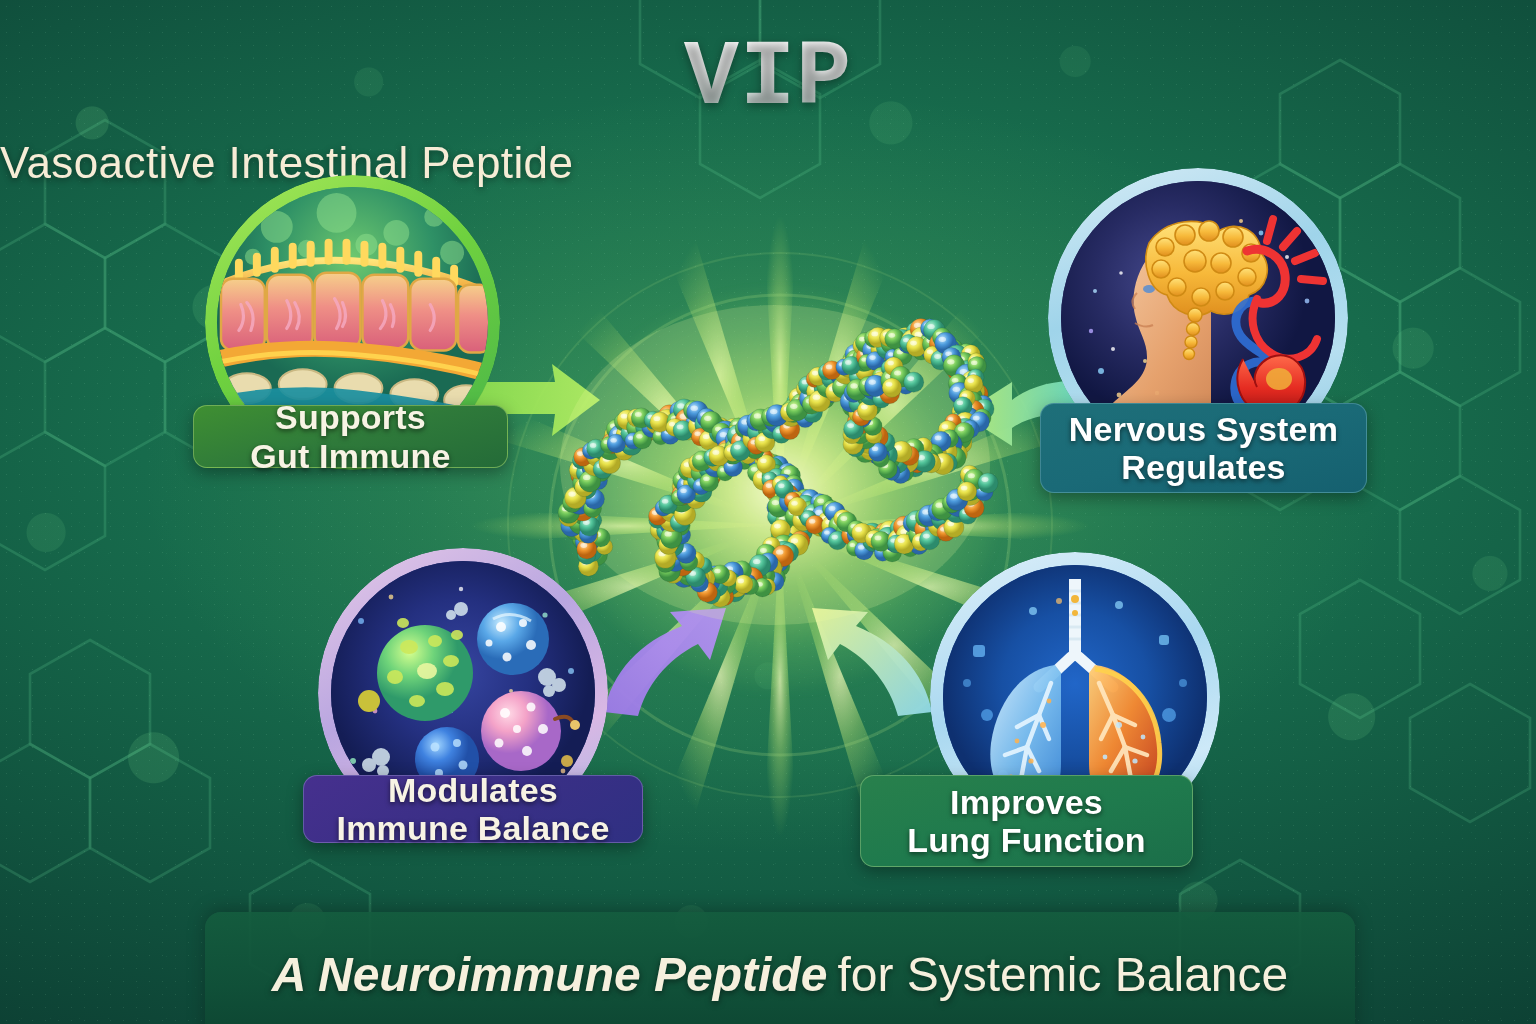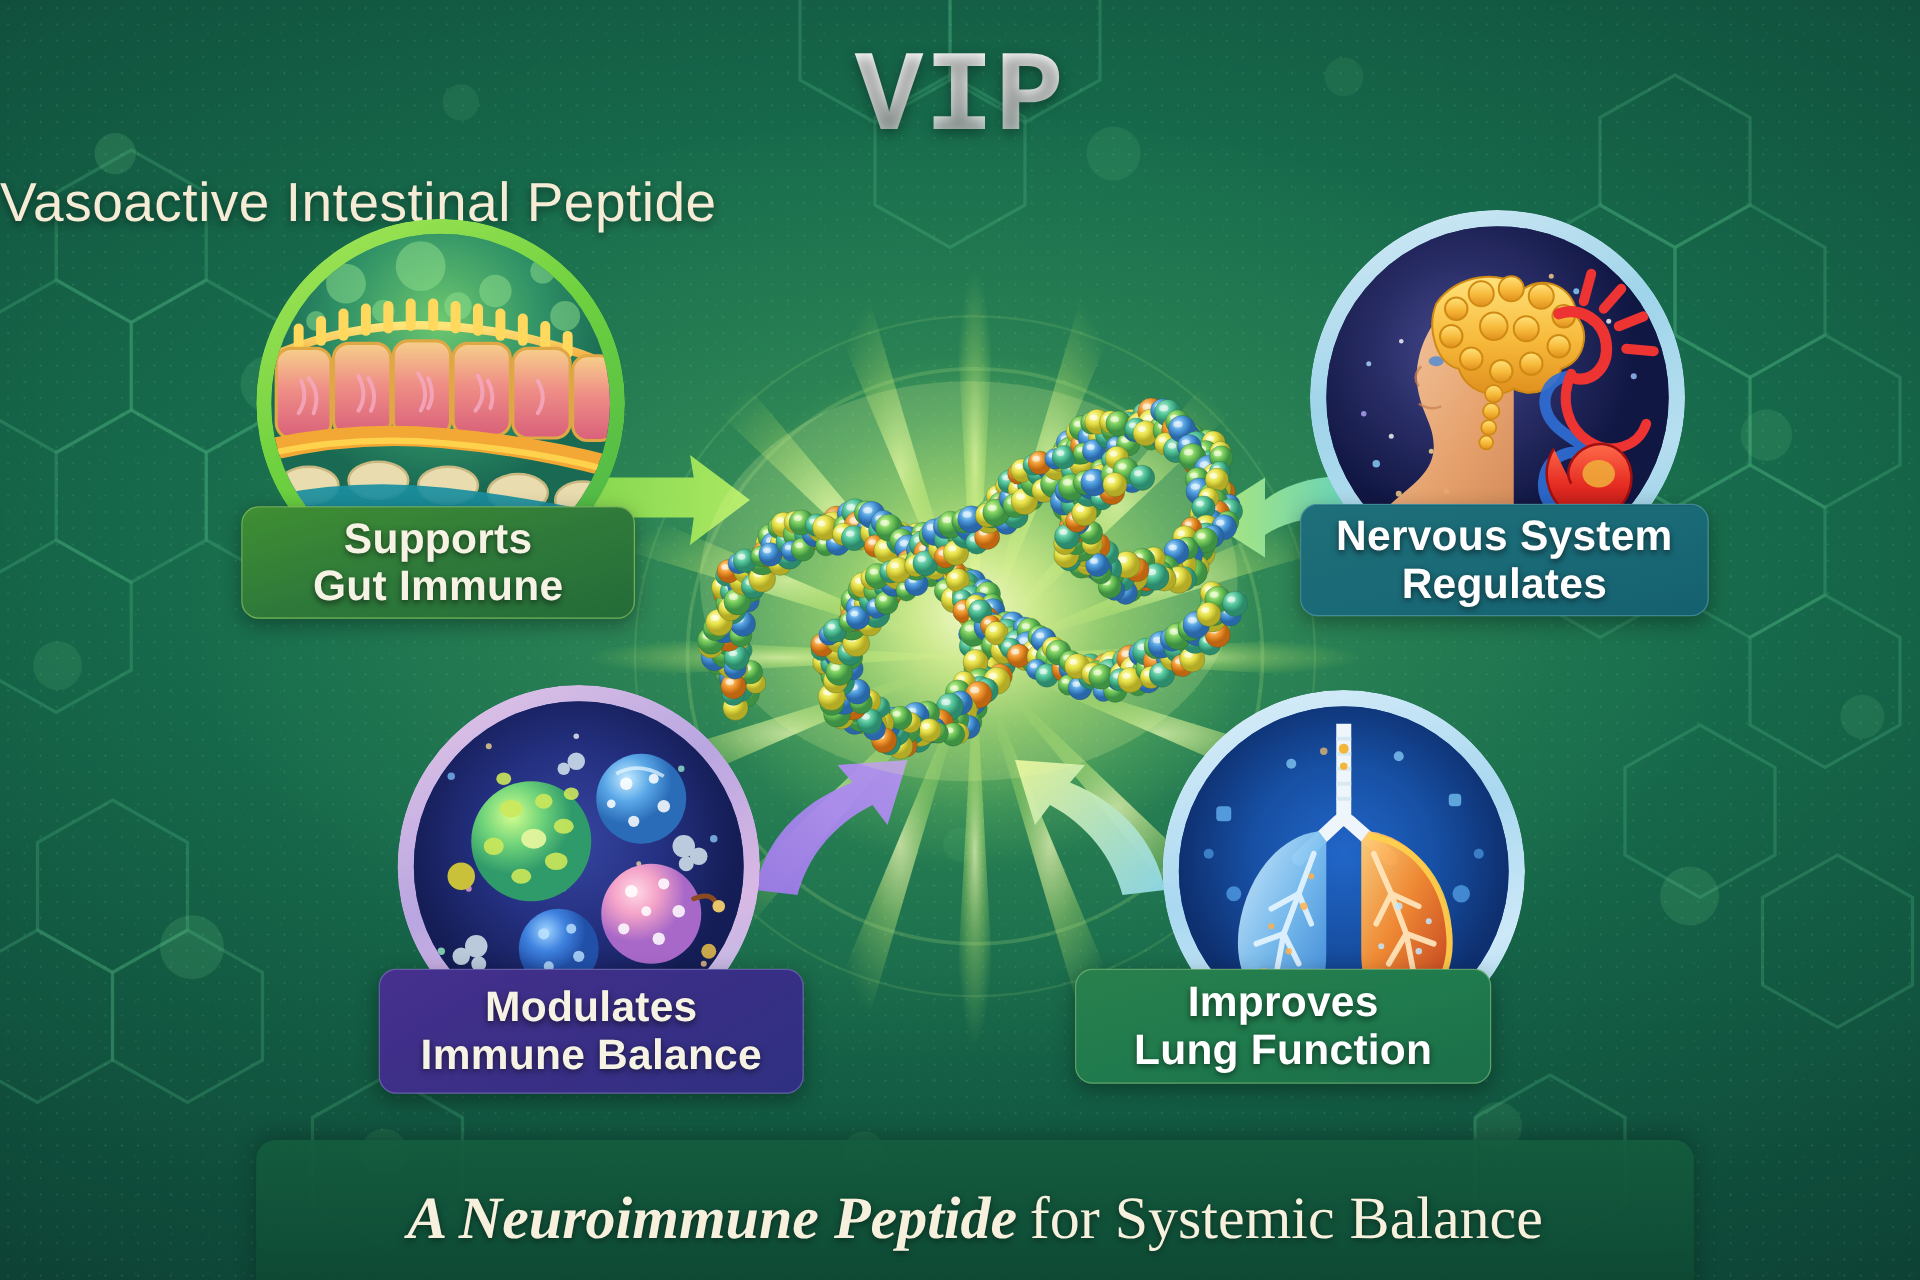--- a/index.html
+++ b/index.html
@@ -107,43 +107,43 @@
   .pill {
     position:absolute; border-radius:14px;
     display:flex; flex-direction:column; align-items:center; justify-content:center;
     color:#f7f3e4; font-size:34px; font-weight:bold; line-height:1.13;
     text-align:center; letter-spacing:.2px;
     text-shadow:0 2px 5px rgba(0,0,0,.55);
     box-shadow:0 5px 16px rgba(0,0,0,.34);
   }
   .pill span { display:block; white-space:nowrap; }
 
-  #pill-gut   { left:193px;  top:405px; width:315px; height:90px;
+  #pill-gut   { left:193px;  top:405px; width:315px; height:63px;
                 background:linear-gradient(165deg,#3f8f32 0%,#2f7a3a 50%,#246b38 100%);
                 border:1px solid rgba(190,235,120,.45); }
   #pill-nerve { left:1040px; top:403px; width:327px; height:90px;
                 background:linear-gradient(165deg,#1e6f79 0%,#1a6a77 50%,#15606f 100%);
                 border:1px solid rgba(160,220,230,.30); color:#ffffff; }
-  #pill-immune{ left:303px;  top:775px; width:340px; height:100px;
+  #pill-immune{ left:303px;  top:775px; width:340px; height:68px;
                 background:linear-gradient(150deg,#46308e 0%,#3a2f86 50%,#2f3082 100%);
                 border:1px solid rgba(190,175,235,.35); }
   #pill-lung  { left:860px;  top:775px; width:333px; height:92px;
                 background:linear-gradient(165deg,#28804c 0%,#1f7a4d 52%,#1b6e49 100%);
                 border:1px solid rgba(190,235,150,.38); color:#ffffff; }
 
   
   #banner {
     position:absolute; left:205px; top:912px; width:1150px; height:125px;
     border-radius:16px 16px 0 0;
     background:linear-gradient(180deg, rgba(20,92,62,.93) 0%, rgba(16,80,56,.95) 60%, rgba(13,70,50,.96) 100%);
     display:flex; align-items:center; justify-content:center;
     box-shadow:0 -3px 18px rgba(0,0,0,.25);
   }
   #banner .line { font-size:48px; color:#f6f0dd; white-space:nowrap;
-                  text-shadow:0 2px 6px rgba(0,0,0,.5);font-family:Liberation Serif, serif; }
+                  text-shadow:0 2px 6px rgba(0,0,0,.5); }
   #banner .em { font-weight:bold; font-style:italic; margin-right:10px; }
 
   .arrows { position:absolute; inset:0; pointer-events:none; }
 </style>
 </head>
 <body>
 
 <div class="stage">
 
   <div class="bg-bokeh"></div>

